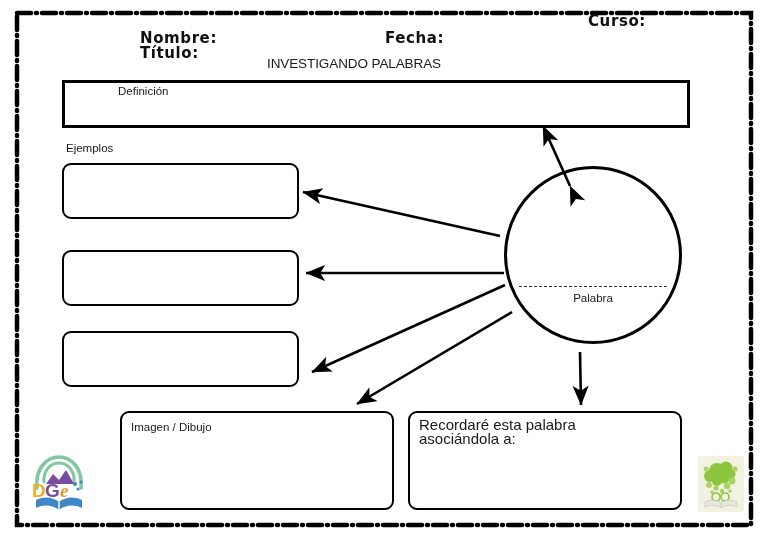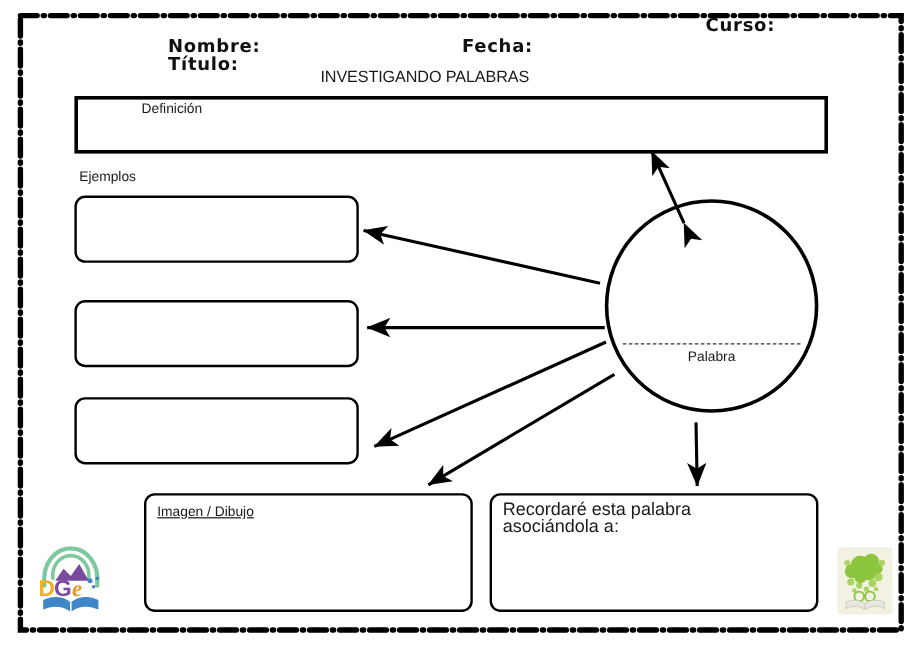--- a/index.html
+++ b/index.html
@@ -129,21 +129,20 @@
     background: #ffffff;
   }
   #image-box { left: 120px; top: 411px; width: 274px; height: 99px; }
   #assoc-box { left: 408px; top: 411px; width: 274px; height: 99px; }
 
   #image-label {
     left: 131px;
     top: 421px;
     font-size: 11.5px;
     color: #1a1a1a;
-    text-decoration: underline;
   }
   #assoc-label {
     left: 419px;
     top: 418px;
     width: 230px;
     font-size: 15px;
     line-height: 14px;
     color: #1a1a1a;
   }
 

